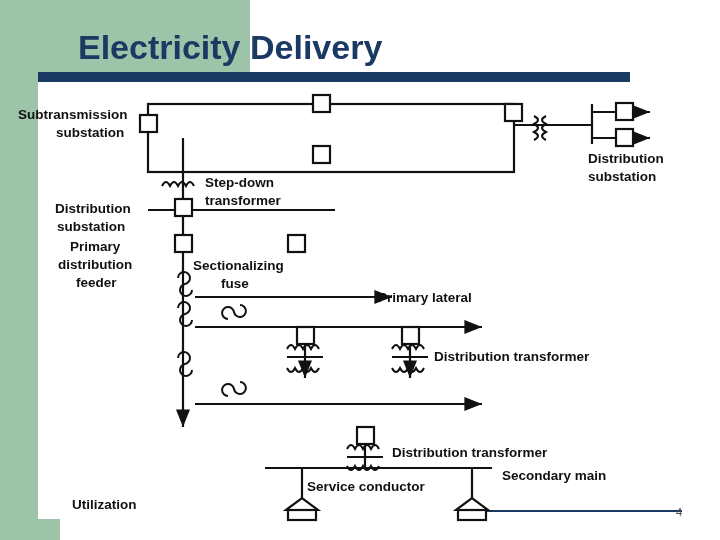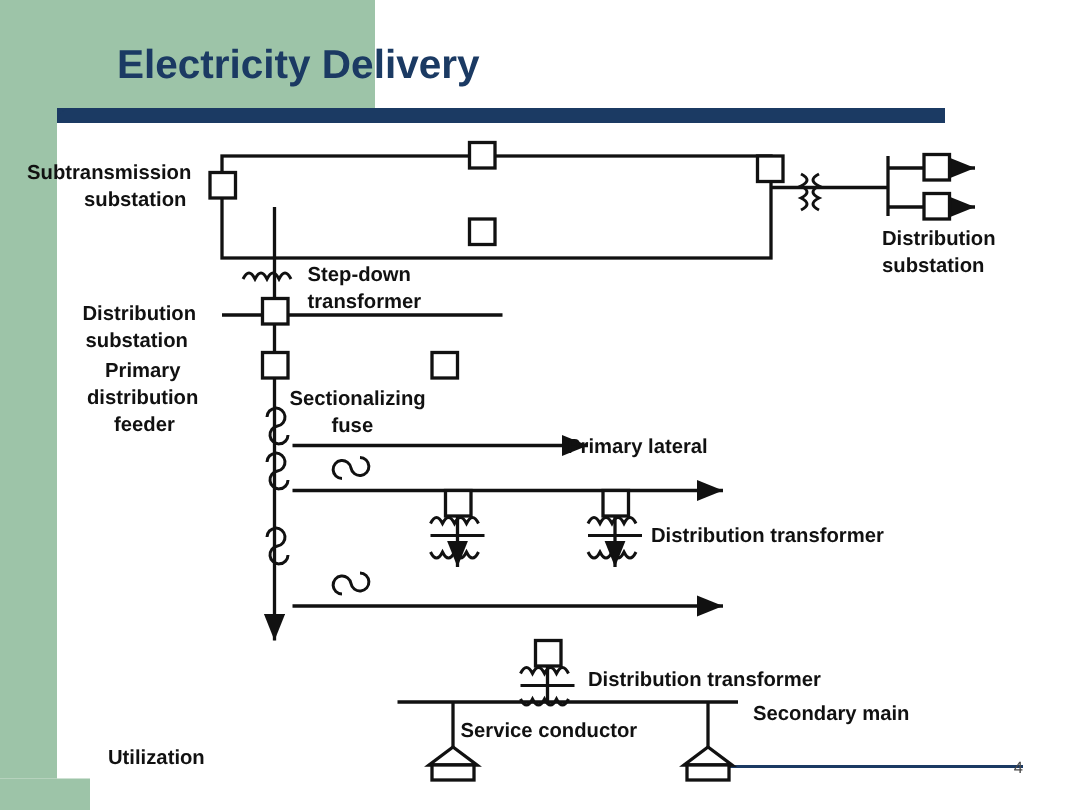--- a/index.html
+++ b/index.html
@@ -28,21 +28,21 @@
   .navy-bar{
     position:absolute;left:38px;top:72px;width:592px;height:10px;
     background:#1b3a63;
   }
   .navy-bar-cap{
     position:absolute;left:38px;top:72px;width:24px;height:10px;
     background:#1b3a63;border-top-left-radius:10px;
   }
   .title{
     position:absolute;left:78px;top:28px;
-    font-size:27px;font-weight:bold;color:#1b3a63;
+    font-size:34px;font-weight:bold;color:#1b3a63;
     letter-spacing:0px;white-space:nowrap;
   }
   .page-num{
     position:absolute;right:38px;bottom:22px;
     font-size:11px;color:#4a4a4a;
   }
   .rule{
     position:absolute;left:472px;bottom:28px;width:210px;height:2px;
     background:#1b3a63;
   }

